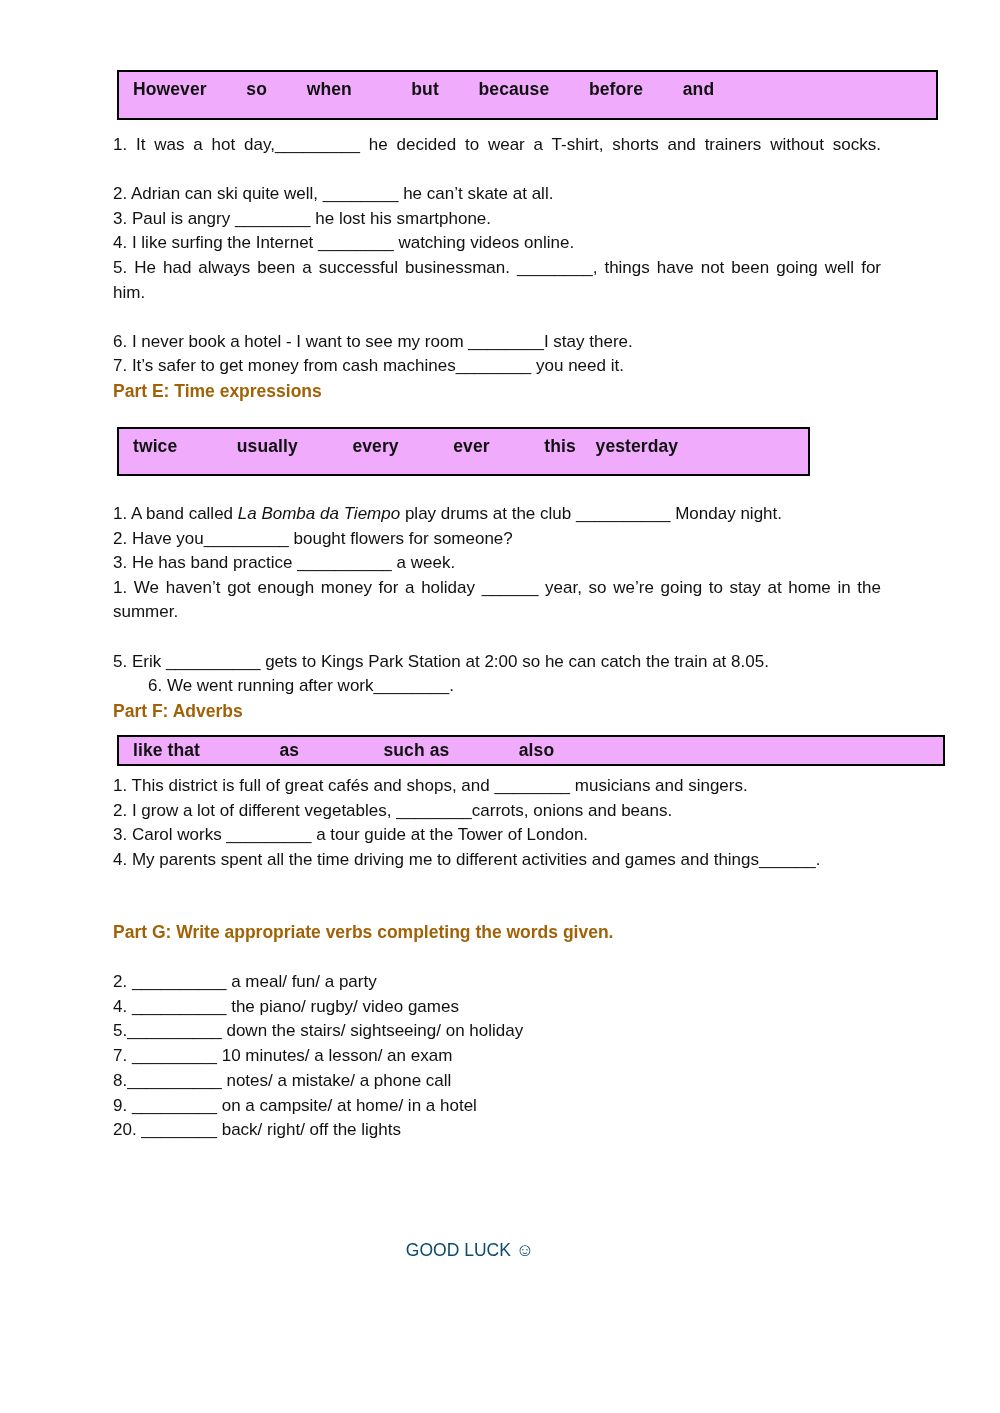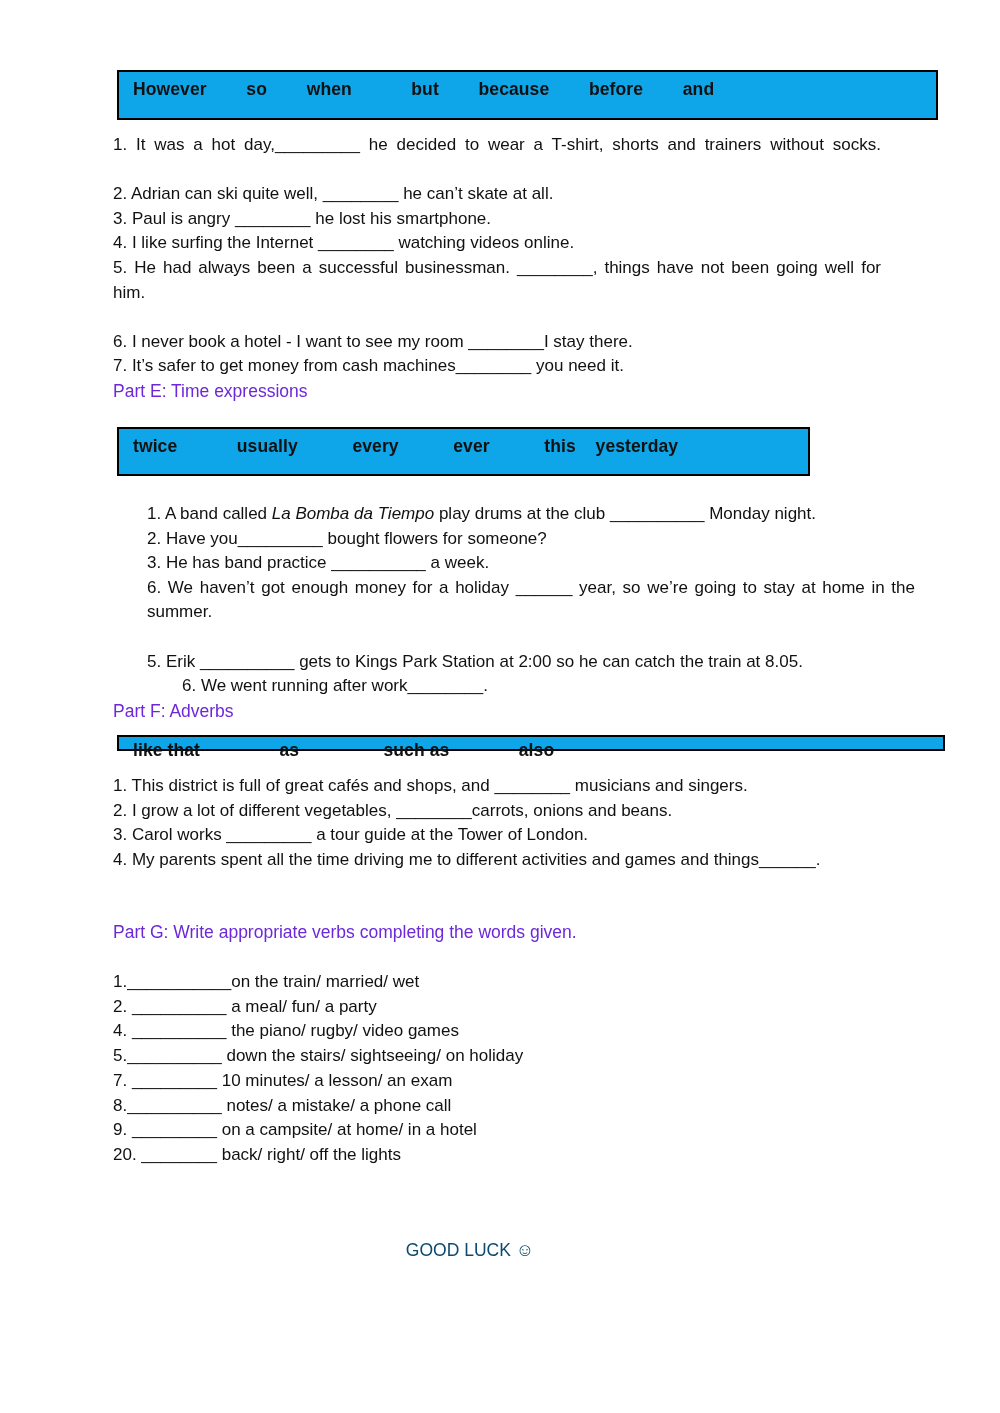--- a/index.html
+++ b/index.html
@@ -18,43 +18,43 @@
   .page {
     position: absolute;
     left: 0; top: 0;
     width: 1000px;
     height: 1413px;
   }
   
   .wordbank {
     position: absolute;
     border: 2px solid #000000;
-    background: #0ea5e9;
+    background: #f0abfc;
     box-sizing: border-box;
   }
   .wordbank .words {
     display: block;
     padding: 7px 0 0 14px;
     font-weight: bold;
     font-size: 17.5px;
     letter-spacing: 0.1px;
     white-space: pre;
     line-height: 1.25;
   }
   .wb-d { left: 117px; top: 70px; width: 821px; height: 50px; }
   .wb-e { left: 117px; top: 427px; width: 693px; height: 49px; }
-  .wb-f { left: 117px; top: 735px; width: 828px; height: 16px; }
+  .wb-f { left: 117px; top: 735px; width: 828px; height: 31px; }
   .wb-f .words { padding-top: 3px; }
 
   
   .heading {
     position: absolute;
-    font-weight: normal;
+    font-weight: bold;
     font-size: 17.5px;
-    color: #6d28d9;
+    color: #a16207;
     white-space: nowrap;
   }
   .h-parte { left: 113px; top: 381px; }
   .h-partf { left: 113px; top: 701px; }
   .h-partg { left: 113px; top: 922px; }
 
   
   .qblock {
     position: absolute;
     font-size: 17px;
@@ -68,21 +68,21 @@
   .q-just {
     text-align: justify;
     text-justify: inter-word;
   }
   .q-just::after {
     content: "";
     display: inline-block;
     width: 100%;
   }
   .blk-d { left: 113px; top: 133px; width: 768px; }
-  .blk-e { left: 113px; top: 502px; width: 768px; margin-left: 34px; }
+  .blk-e { left: 113px; top: 502px; width: 768px; }
   .blk-f { left: 113px; top: 774px; width: 768px; }
   .blk-g { left: 113px; top: 970px; width: 700px; }
   .blk-g .q { line-height: 24.7px; }
   .ind-6 { padding-left: 35px; }
   .it { font-style: italic; }
 
   
   .goodluck {
     position: absolute;
     left: 0;
@@ -116,42 +116,41 @@
   <div class="heading h-parte">Part E: Time expressions</div>
 
   <div class="wordbank wb-e">
     <span class="words">twice            usually           every           ever           this    yesterday</span>
   </div>
 
   <div class="qblock blk-e">
     <span class="q"><span>1.  A band called </span><span class="it">La Bomba da Tiempo</span><span> play drums at the club __________ Monday night.</span></span>
     <span class="q">2.  Have you_________ bought flowers for someone?</span>
     <span class="q">3.  He has band practice __________ a week.</span>
-    <span class="q q-just">6.  We haven’t got enough money for a holiday ______ year, so we’re going to stay at home in the summer.</span>
+    <span class="q q-just">1.  We haven’t got enough money for a holiday ______ year, so we’re going to stay at home in the summer.</span>
     <span class="q">5.  Erik __________  gets to Kings Park Station at 2:00 so he can catch the train at 8.05.</span>
     <span class="q ind-6">6.   We went running after work________.</span>
   </div>
 
   <div class="heading h-partf">Part F: Adverbs</div>
 
   <div class="wordbank wb-f">
     <span class="words">like that                as                 such as              also</span>
   </div>
 
   <div class="qblock blk-f">
     <span class="q">1.  This district is full of great cafés and shops, and  ________ musicians and singers.</span>
     <span class="q">2.  I grow a lot of different vegetables, ________carrots, onions and beans.</span>
     <span class="q">3.  Carol works _________ a tour guide at the Tower of London.</span>
     <span class="q">4.  My parents spent all the time driving me to different activities and games and  things______.</span>
   </div>
 
   <div class="heading h-partg">Part G: Write appropriate verbs completing the words given.</div>
 
   <div class="qblock blk-g">
-    <span class="q">1.___________on the train/ married/ wet</span>
     <span class="q">2. __________ a meal/  fun/ a party</span>
     <span class="q">4. __________ the piano/ rugby/ video games</span>
     <span class="q">5.__________ down the stairs/ sightseeing/ on holiday</span>
     <span class="q">7. _________ 10 minutes/ a lesson/ an exam</span>
     <span class="q">8.__________ notes/ a mistake/ a phone call</span>
     <span class="q">9. _________ on a campsite/ at home/ in a hotel</span>
     <span class="q">20. ________ back/ right/ off the lights</span>
   </div>
 
   <div class="goodluck"><span>GOOD LUCK </span><span class="smile">☺</span></div>

